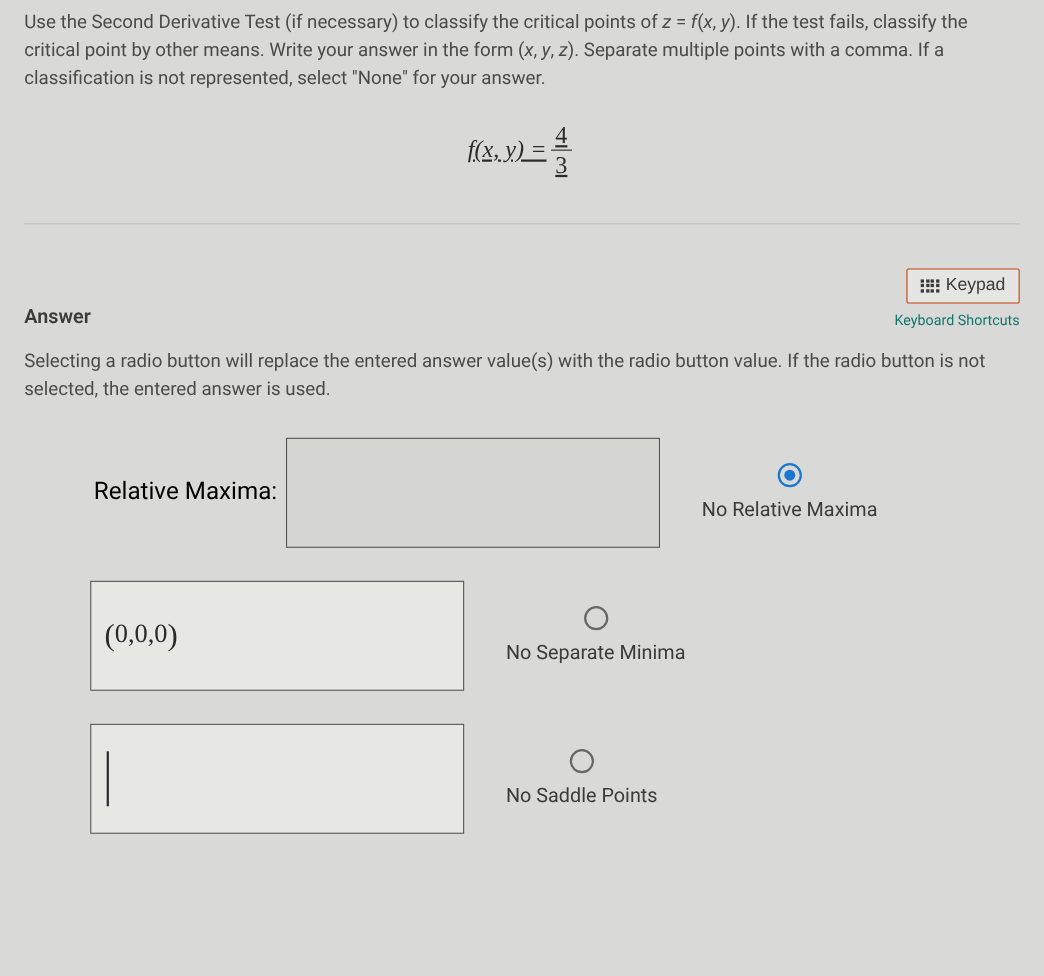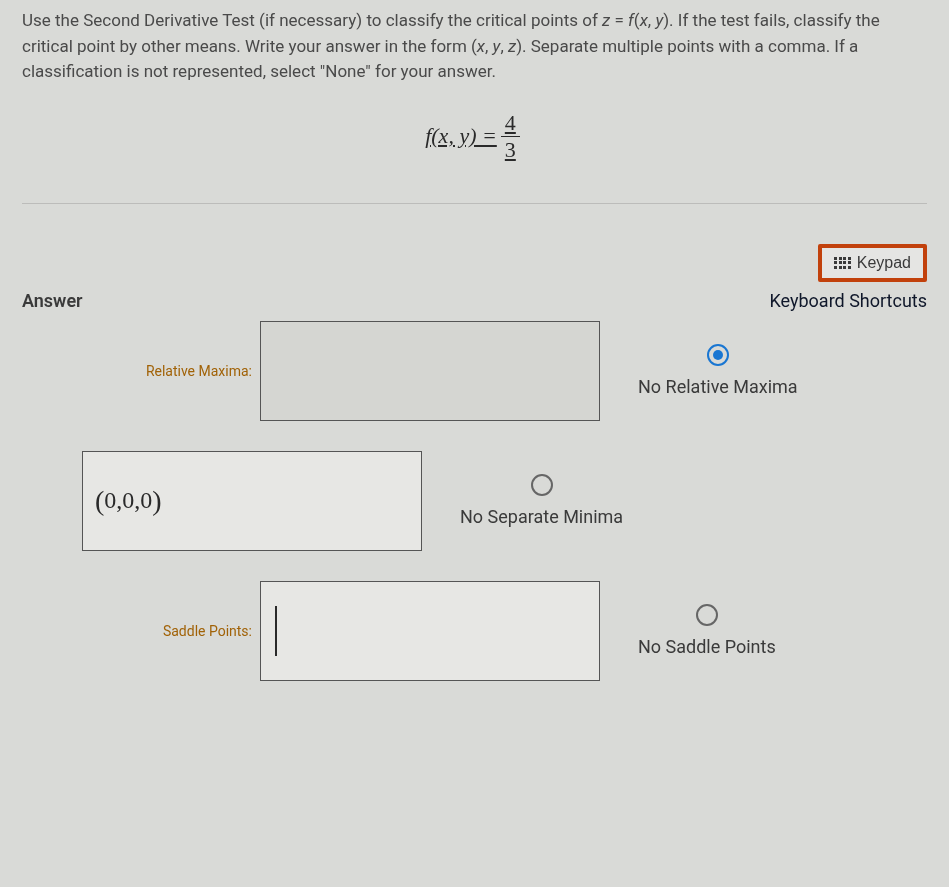--- a/index.html
+++ b/index.html
@@ -71,40 +71,40 @@
       flex-direction: column;
       align-items: flex-end;
       gap: 8px;
     }
     .keypad-btn {
       display: inline-flex;
       align-items: center;
       gap: 6px;
       padding: 6px 12px;
       background: #e5e5e3;
-      border: 4px solid #c2410c;
+      border: 1px solid #c2410c;
       color: #3a3a3a;
       font-size: 16px;
       cursor: pointer;
       border-radius: 2px;
     }
     .keypad-icon {
       display: inline-grid;
       grid-template-columns: repeat(4, 3px);
       grid-template-rows: repeat(3, 3px);
       gap: 1.5px;
     }
     .keypad-icon span {
       background: #3a3a3a;
       width: 3px;
       height: 3px;
     }
     .keyboard-link {
-      color: #0f172a;
-      font-size: 18px;
+      color: #0f766e;
+      font-size: 13px;
       cursor: pointer;
     }
     .note-text {
       color: #4a4a4a;
       font-size: 17px;
       line-height: 1.5;
       margin: 18px 0 30px 0;
     }
     .inputs-area {
       display: flex;
@@ -113,22 +113,22 @@
       padding-left: 60px;
     }
     .input-row {
       display: flex;
       align-items: center;
       gap: 8px;
     }
     .input-label {
       width: 170px;
       text-align: right;
-      color: #a16207;
-      font-size: 14px;
+      color: #000000;
+      font-size: 22px;
     }
     .answer-box {
       width: 340px;
       height: 100px;
       background: #e7e7e4;
       border: 1.5px solid #555;
       display: flex;
       align-items: center;
       padding: 0 12px;
       font-family: "Times New Roman", serif;
@@ -223,20 +223,21 @@
             <span></span>
             <span></span>
             <span></span>
         </span>
         <span>Keypad</span>
       </button>
       <span class="keyboard-link">Keyboard Shortcuts</span>
     </div>
   </div>
 
+  <div class="note-text">Selecting a radio button will replace the entered answer value(s) with the radio button value. If the radio button is not selected, the entered answer is used.</div>
 
   <div class="inputs-area">
 
     <div class="input-row">
       <div class="input-label">Relative Maxima:</div>
       <div class="answer-box maxima">
         <span></span>
       </div>
       <div class="radio-group">
         <div class="radio selected"></div>
@@ -248,21 +249,20 @@
       <div class="answer-box filled">
         <span style="font-size:28px;">(</span>0,0,0<span style="font-size:28px;">)</span>
       </div>
       <div class="radio-group">
         <div class="radio"></div>
         <div class="radio-label">No Separate Minima</div>
       </div>
     </div>
 
     <div class="input-row">
-      <div class="input-label">Saddle Points:</div>
       <div class="answer-box">
         <span class="cursor-bar"></span>
         <span></span>
       </div>
       <div class="radio-group">
         <div class="radio"></div>
         <div class="radio-label">No Saddle Points</div>
       </div>
     </div>
 

